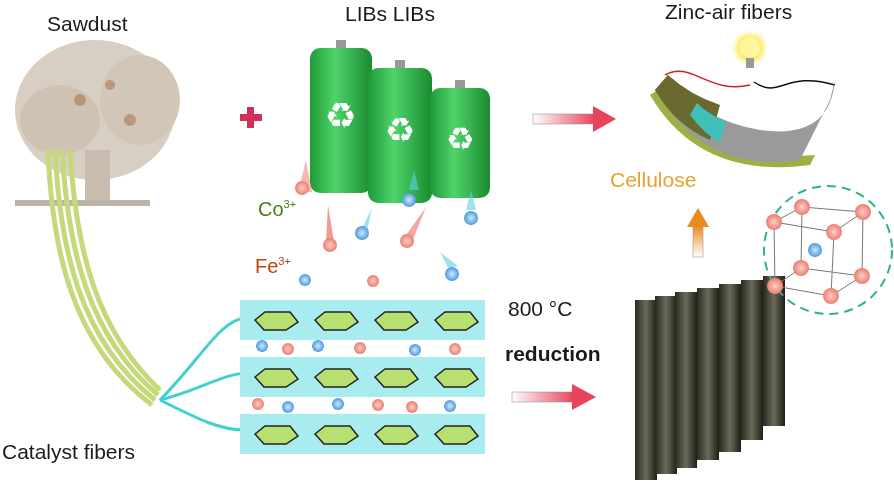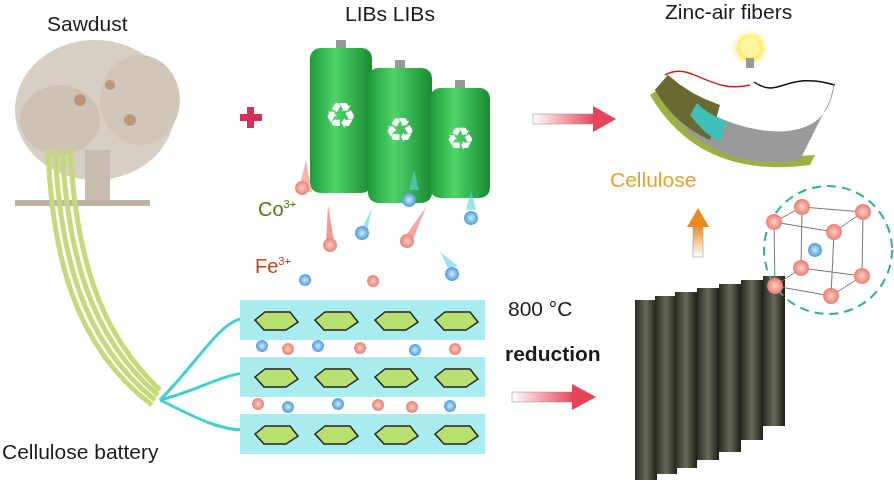--- a/index.html
+++ b/index.html
@@ -198,21 +198,21 @@
     <circle cx="862" cy="276" r="8" fill="url(#coG)"></circle>
       <circle cx="801" cy="268" r="8" fill="url(#coG)"></circle>
     <circle cx="815" cy="250" r="7" fill="url(#feG)"></circle>
   </g>
 </svg>
 
 <div class="lbl" style="left:47px;top:12px;">Sawdust</div>
 <div class="lbl" style="left:345px;top:2px;">LIBs LIBs</div>
 <div class="lbl" style="left:665px;top:0px;">Zinc-air fibers</div>
 <div class="lbl" style="left:610px;top:168px;color:#e8a030;">Cellulose</div>
-<div class="lbl" style="left:2px;top:440px;">Cellulose battery</div>
+<div class="lbl" style="left:2px;top:440px;">Catalyst fibers</div>
 <div class="lbl" style="left:508px;top:297px;">800 °C</div>
 <div class="lbl" style="left:505px;top:342px;font-weight:bold;">reduction</div>
 
 <div class="ion" style="left:258px;top:198px;color:#4d7c0f;">
   <span>Co</span><sup>3+</sup>
 </div>
 <div class="ion" style="left:255px;top:255px;color:#c2410c;">
   <span>Fe</span><sup>3+</sup>
 </div>
 

